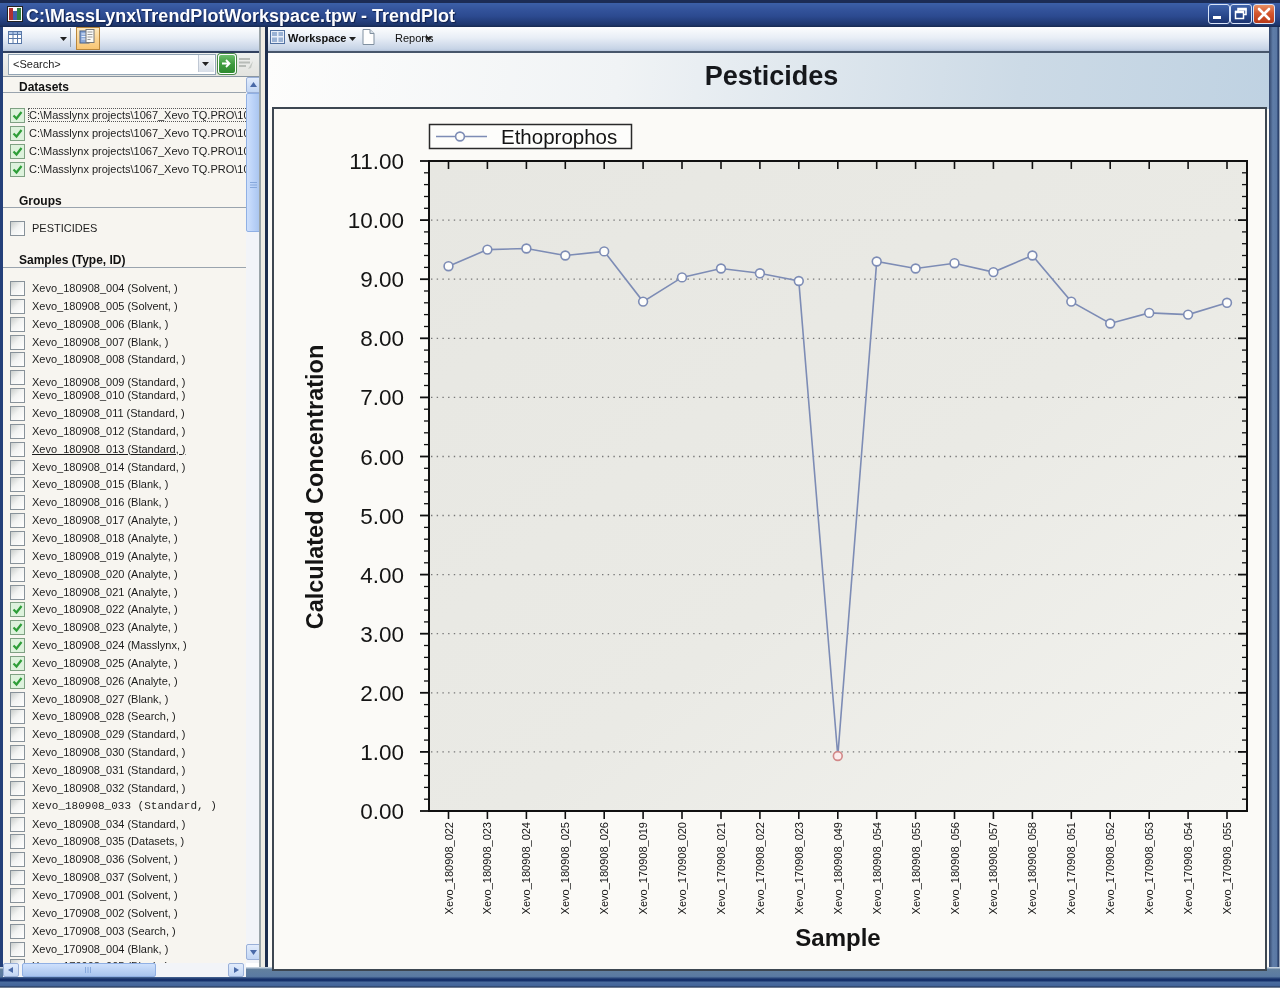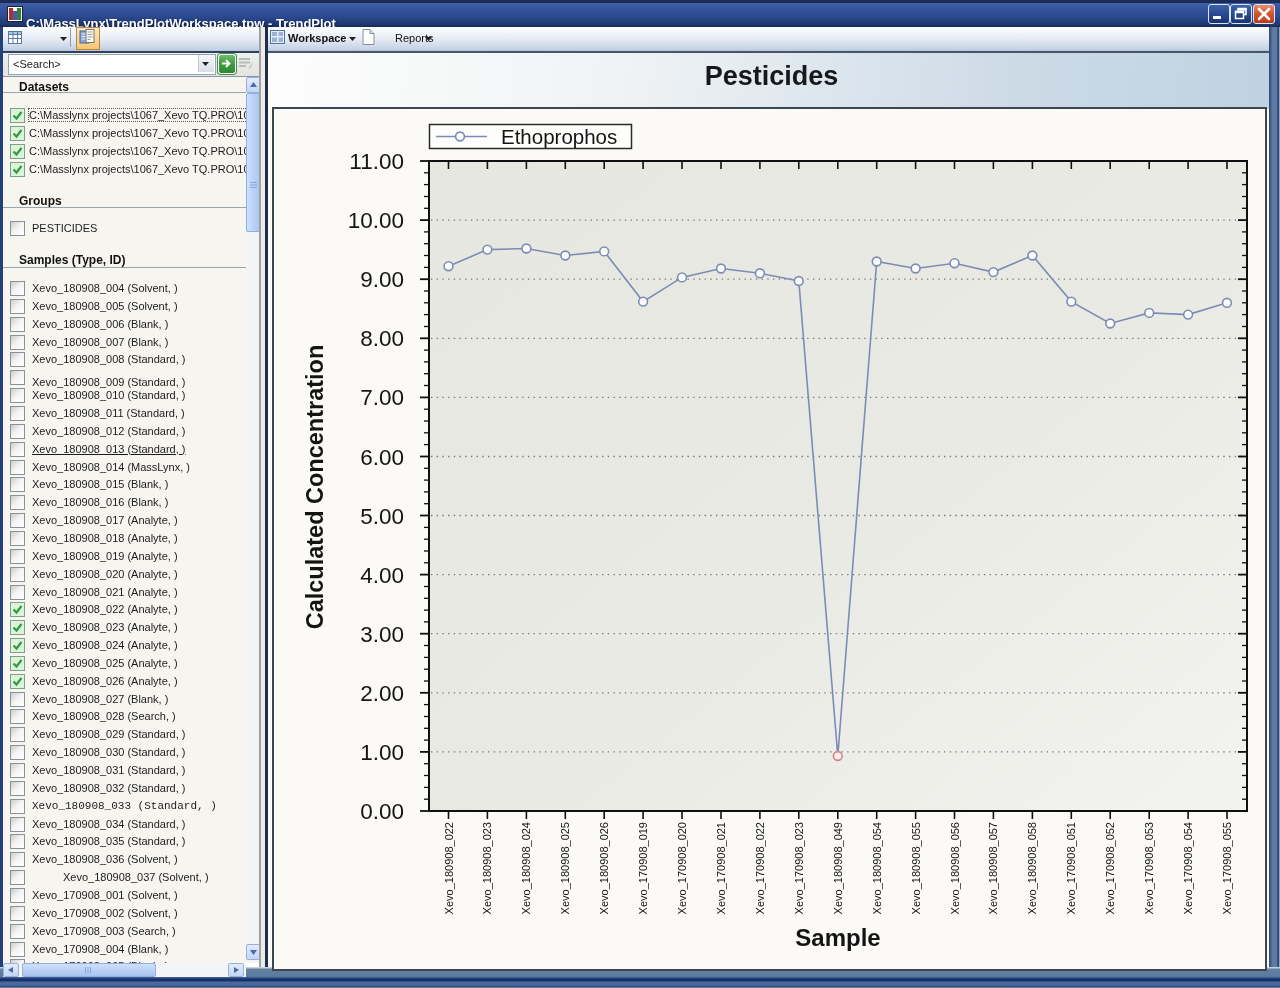--- a/index.html
+++ b/index.html
@@ -13,21 +13,21 @@
 .hdr{position:absolute;left:19px;font-size:12px;font-weight:bold;color:#111;}
 </style></head><body>
 
 <div class="abs" style="left:0;top:0;width:1280px;height:3px;background:#1c2c55;"></div>
 <div class="abs" style="left:0;top:3px;width:1280px;height:24px;background:linear-gradient(#3c60a8 0%,#34549c 25%,#2c4a90 55%,#1e376e 90%,#17294f 100%);"></div>
 <div class="abs" style="left:7px;top:6px;width:14px;height:14px;background:#fdfdfd;border:1px solid #222;">
     <div class="abs" style="left:1px;top:1px;width:4px;height:12px;background:#b03030;"></div>
     <div class="abs" style="left:9px;top:1px;width:4px;height:12px;background:#308040;"></div>
     <div class="abs" style="left:5px;top:4px;width:4px;height:9px;background:#4060a8;"></div>
   </div>
-<div class="abs" style="left:26px;top:16px;font-size:13px;font-weight:bold;color:#fdfdff;text-shadow:1px 1px 1px #10204a;">C:\MassLynx\TrendPlotWorkspace.tpw - TrendPlot</div>
+<div class="abs" style="left:26px;top:6px;font-size:18px;font-weight:bold;color:#fdfdff;text-shadow:1px 1px 1px #10204a;">C:\MassLynx\TrendPlotWorkspace.tpw - TrendPlot</div>
 <div class="abs" style="left:1208px;top:4px;width:20px;height:18px;border:1px solid #d8e4f8;border-radius:3px;background:linear-gradient(#3e62aa,#27468a 60%,#1c3470);">
     <div class="abs" style="left:4px;top:11px;width:8px;height:3px;background:#fff;"></div>
   </div>
 <div class="abs" style="left:1230px;top:4px;width:20px;height:18px;border:1px solid #d8e4f8;border-radius:3px;background:linear-gradient(#3e62aa,#27468a 60%,#1c3470);">
     <svg width="20" height="18" style="position:absolute;left:0;top:0">
       <path d="M7 6 V3.5 H15 V9.5 H12.5" fill="none" stroke="#fff" stroke-width="1.6"></path>
       <rect x="4.5" y="6.5" width="8" height="7" fill="none" stroke="#fff" stroke-width="1.5"></rect>
       <path d="M4 7 H13" stroke="#fff" stroke-width="2.4"></path>
       <path d="M7 4.5 H15.5" stroke="#fff" stroke-width="2.2"></path>
     </svg>
@@ -121,21 +121,21 @@
 <div class="row" style="top:279px;margin-top:20px;">Xevo_180908_009 (Standard, )</div>
 <div class="cb" style="left:7px;top:311.1px;"></div>
 <div class="row" style="top:312.1px;">Xevo_180908_010 (Standard, )</div>
 <div class="cb" style="left:7px;top:329.0px;"></div>
 <div class="row" style="top:330.0px;">Xevo_180908_011 (Standard, )</div>
 <div class="cb" style="left:7px;top:346.8px;"></div>
 <div class="row" style="top:347.8px;">Xevo_180908_012 (Standard, )</div>
 <div class="cb" style="left:7px;top:364.6px;"></div>
 <div class="row" style="top:365.6px;text-decoration:underline;">Xevo_180908_013 (Standard, )</div>
 <div class="cb" style="left:7px;top:382.5px;"></div>
-<div class="row" style="top:383.5px;">Xevo_180908_014 (MassLynx, )</div>
+<div class="row" style="top:383.5px;">Xevo_180908_014 (Standard, )</div>
 <div class="cb" style="left:7px;top:400.4px;"></div>
 <div class="row" style="top:401.4px;">Xevo_180908_015 (Blank, )</div>
 <div class="cb" style="left:7px;top:418.2px;"></div>
 <div class="row" style="top:419.2px;">Xevo_180908_016 (Blank, )</div>
 <div class="cb" style="left:7px;top:436.1px;"></div>
 <div class="row" style="top:437.1px;">Xevo_180908_017 (Analyte, )</div>
 <div class="cb" style="left:7px;top:453.9px;"></div>
 <div class="row" style="top:454.9px;">Xevo_180908_018 (Analyte, )</div>
 <div class="cb" style="left:7px;top:471.8px;"></div>
 <div class="row" style="top:472.8px;">Xevo_180908_019 (Analyte, )</div>
@@ -153,21 +153,21 @@
       <svg width="13" height="13" style="position:absolute;left:0;top:0">
         <path d="M2.5 6.5 L5.5 9.5 L10.5 3" stroke="#2e9e38" stroke-width="2.2" fill="none"></path>
       </svg>
     </div>
 <div class="row" style="top:544.2px;">Xevo_180908_023 (Analyte, )</div>
 <div class="cbc" style="left:7px;top:561.0px;">
       <svg width="13" height="13" style="position:absolute;left:0;top:0">
         <path d="M2.5 6.5 L5.5 9.5 L10.5 3" stroke="#2e9e38" stroke-width="2.2" fill="none"></path>
       </svg>
     </div>
-<div class="row" style="top:562.0px;">Xevo_180908_024 (Analyte, )</div>
+<div class="row" style="top:562.0px;">Xevo_180908_024 (Masslynx, )</div>
 <div class="cbc" style="left:7px;top:578.9px;">
       <svg width="13" height="13" style="position:absolute;left:0;top:0">
         <path d="M2.5 6.5 L5.5 9.5 L10.5 3" stroke="#2e9e38" stroke-width="2.2" fill="none"></path>
       </svg>
     </div>
 <div class="row" style="top:579.9px;">Xevo_180908_025 (Analyte, )</div>
 <div class="cbc" style="left:7px;top:596.7px;">
       <svg width="13" height="13" style="position:absolute;left:0;top:0">
         <path d="M2.5 6.5 L5.5 9.5 L10.5 3" stroke="#2e9e38" stroke-width="2.2" fill="none"></path>
       </svg>
@@ -183,25 +183,25 @@
 <div class="row" style="top:669.1px;">Xevo_180908_030 (Standard, )</div>
 <div class="cb" style="left:7px;top:686.0px;"></div>
 <div class="row" style="top:687.0px;">Xevo_180908_031 (Standard, )</div>
 <div class="cb" style="left:7px;top:703.8px;"></div>
 <div class="row" style="top:704.8px;">Xevo_180908_032 (Standard, )</div>
 <div class="cb" style="left:7px;top:721.7px;"></div>
 <div class="row" style="top:722.7px;font-family:Liberation Mono, monospace;">Xevo_180908_033 (Standard, )</div>
 <div class="cb" style="left:7px;top:739.5px;"></div>
 <div class="row" style="top:740.5px;">Xevo_180908_034 (Standard, )</div>
 <div class="cb" style="left:7px;top:757.4px;"></div>
-<div class="row" style="top:758.4px;">Xevo_180908_035 (Standard, )</div>
+<div class="row" style="top:758.4px;">Xevo_180908_035 (Datasets, )</div>
 <div class="cb" style="left:7px;top:775.2px;"></div>
 <div class="row" style="top:776.2px;">Xevo_180908_036 (Solvent, )</div>
 <div class="cb" style="left:7px;top:793.1px;"></div>
-<div class="row" style="top:794.1px;margin-left:31px;">Xevo_180908_037 (Solvent, )</div>
+<div class="row" style="top:794.1px;">Xevo_180908_037 (Solvent, )</div>
 <div class="cb" style="left:7px;top:810.9px;"></div>
 <div class="row" style="top:811.9px;">Xevo_170908_001 (Solvent, )</div>
 <div class="cb" style="left:7px;top:828.8px;"></div>
 <div class="row" style="top:829.8px;">Xevo_170908_002 (Solvent, )</div>
 <div class="cb" style="left:7px;top:846.6px;"></div>
 <div class="row" style="top:847.6px;">Xevo_170908_003 (Search, )</div>
 <div class="cb" style="left:7px;top:864.5px;"></div>
 <div class="row" style="top:865.5px;">Xevo_170908_004 (Blank, )</div>
 <div class="cb" style="left:7px;top:882.3px;"></div>
 <div class="row" style="top:883.3px;">Xevo_170908_005 (Blank, )</div>

